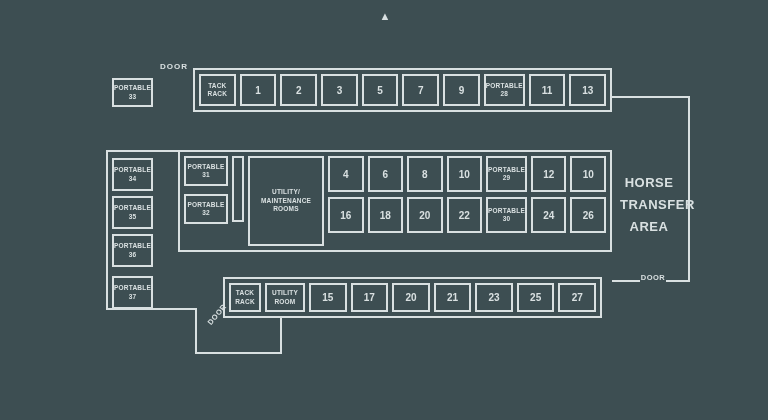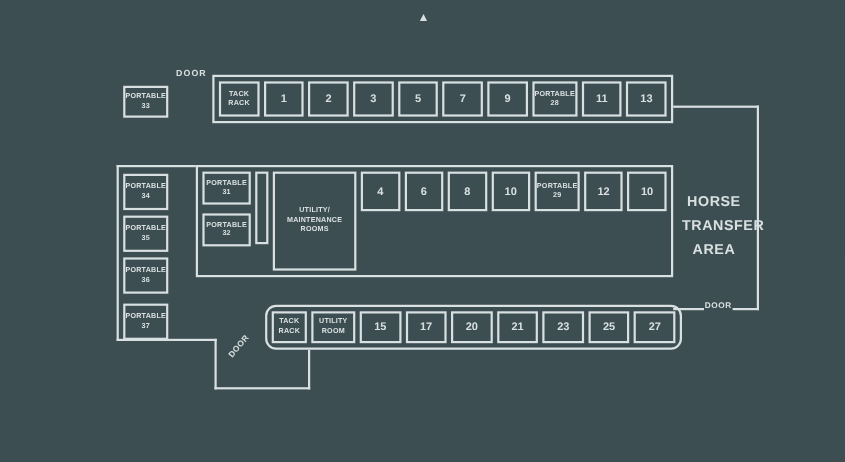--- a/index.html
+++ b/index.html
@@ -34,21 +34,21 @@
   .cell.num{font-size:10px;}
   .cell.sm{font-size:6.5px;line-height:1.3;letter-spacing:0.2px;}
   .abs{position:absolute;}
 
   .band{
     position:absolute;border:2px solid var(--line);
     display:flex;gap:4px;padding:4px;
   }
   .band .cell{flex:1;}
   .top-band{left:193px;top:68px;width:419px;height:44px;}
-  .bottom-band{left:241px;top:277px;width:379px;height:41px;border-radius:10px;}
+  .bottom-band{left:223px;top:277px;width:379px;height:41px;}
   .bottom-band .cell.w-xs{flex:0 0 32px;}
   .bottom-band .cell.w-sm{flex:0 0 40px;}
 
   .middle-block{
     position:absolute;left:178px;top:150px;width:434px;height:102px;
     border:2px solid var(--line);
     display:flex;gap:4px;padding:4px;
   }
   .mb-portables{display:flex;flex-direction:column;gap:8px;flex:0 0 44px;}
   .mb-portables .cell{flex:0 0 30px;height:30px;}
@@ -132,20 +132,30 @@
       <div class="mb-row">
         <div class="cell num">4</div>
         <div class="cell num">6</div>
         <div class="cell num">8</div>
         <div class="cell num">10</div>
         <div class="cell sm">PORTABLE
 29</div>
         <div class="cell num">12</div>
         <div class="cell num">10</div>
       </div>
+      <div class="mb-row">
+        <div class="cell num">16</div>
+        <div class="cell num">18</div>
+        <div class="cell num">20</div>
+        <div class="cell num">22</div>
+        <div class="cell sm">PORTABLE
+30</div>
+        <div class="cell num">24</div>
+        <div class="cell num">26</div>
+      </div>
     </div>
   </div>
 
   <div class="band bottom-band">
     <div class="cell sm w-xs">TACK
 RACK</div>
     <div class="cell sm w-sm">UTILITY
 ROOM</div>
     <div class="cell num">15</div>
     <div class="cell num">17</div>

